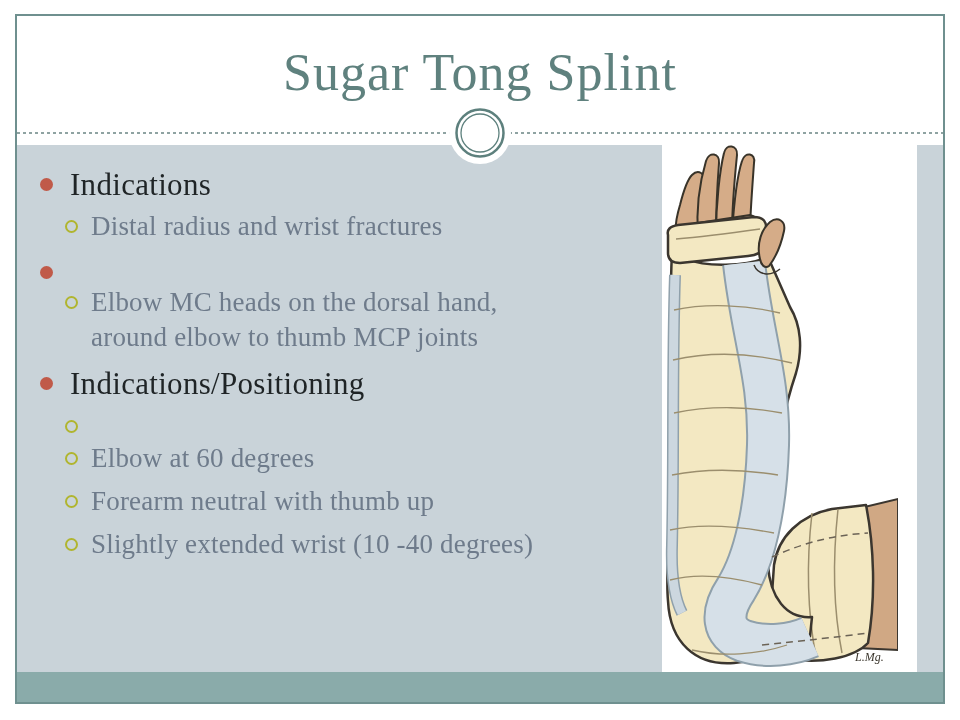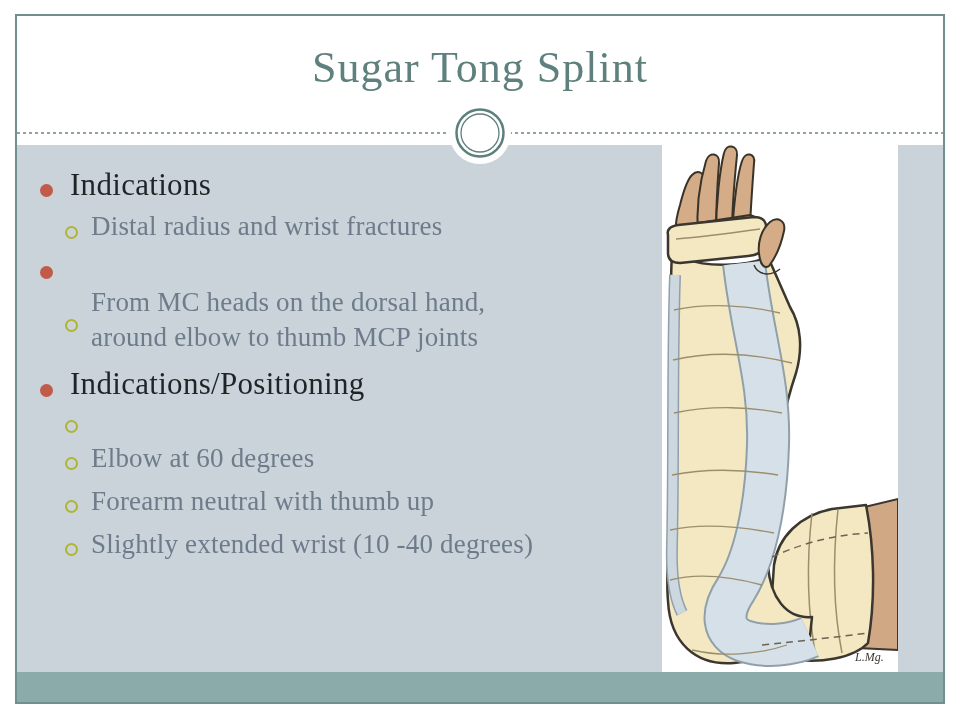--- a/index.html
+++ b/index.html
@@ -8,47 +8,47 @@
     font-family:"Liberation Serif", serif;overflow:hidden;
   }
   .frame{
     position:absolute;left:15px;top:14px;width:930px;height:690px;
     border:2px solid #6F908F;box-sizing:border-box;background:#ffffff;
   }
   .title-area{
     position:absolute;left:0;top:44px;width:960px;text-align:center;
   }
   .page-title{
-    font-size:44px;color:#5F817E;letter-spacing:1px;line-height:1.1;
+    font-size:52px;color:#5F817E;letter-spacing:1px;line-height:1.1;
   }
   .content-area{
     position:absolute;left:17px;top:145px;width:926px;height:527px;
     background:#C9D3D9;
   }
   .divider{
     position:absolute;left:17px;top:132px;width:926px;height:2px;
     background:repeating-linear-gradient(90deg,#8FA3A2 0 3px,transparent 3px 6px);
     z-index:3;
   }
   .ornament{
     position:absolute;left:440px;top:93px;width:80px;height:80px;z-index:4;
   }
   .illustration-panel{
-    position:absolute;left:662px;top:145px;width:236px;height:527px;
+    position:absolute;left:662px;top:145px;width:255px;height:527px;
     background:#ffffff;z-index:2;
   }
   .footer-band{
     position:absolute;left:17px;top:672px;width:926px;height:30px;
     background:#8AABAA;z-index:3;
   }
   .bullet-list{
     position:absolute;left:40px;top:156px;width:600px;z-index:3;
     list-style:none;margin:0;padding:0;
   }
-  .bullet-list li{display:flex;align-items:center;}
+  .bullet-list li{display:flex;align-items:flex-start;}
   .li-1{margin:10px 0 6px 0;}
   .li-2{margin:0 0 8px 24px;}
   .li-1 .txt{
     font-size:31px;line-height:1.2;color:#1F2426;letter-spacing:0.3px;
   }
   .li-2 .txt{
     font-size:27px;line-height:1.3;color:#6E7B8B;letter-spacing:0.2px;
   }
   .dot{
     flex:0 0 auto;width:13px;height:13px;border-radius:50%;
@@ -134,21 +134,21 @@
   </li>
   <li class="li-2">
     <span class="ring"></span>
     <span class="txt">Distal radius and wrist fractures</span>
   </li>
   <li class="li-1">
     <span class="dot"></span>
   </li>
   <li class="li-2">
     <span class="ring"></span>
-    <span class="txt"><span>From MC heads on the dorsal hand,</span><br><span>around elbow to thumb MCP joints</span></span>
+    <span class="txt"><span>Elbow MC heads on the dorsal hand,</span><br><span>around elbow to thumb MCP joints</span></span>
   </li>
   <li class="li-1">
     <span class="dot"></span>
     <span class="txt">Indications/Positioning</span>
   </li>
   <li class="li-2">
     <span class="ring"></span>
   </li>
   <li class="li-2">
     <span class="ring"></span>

